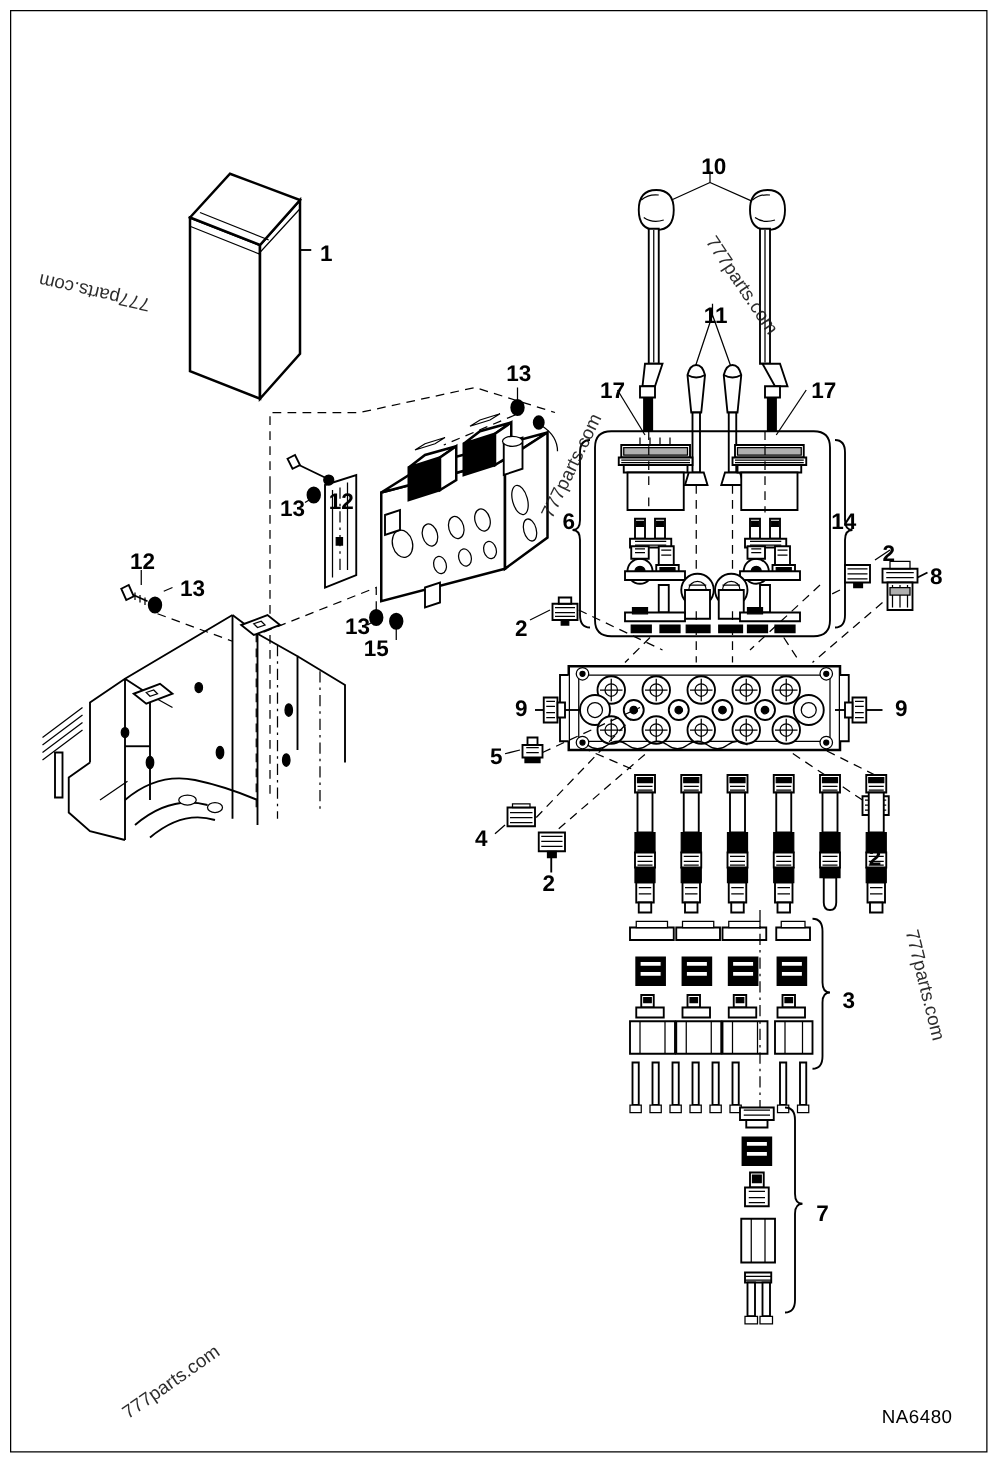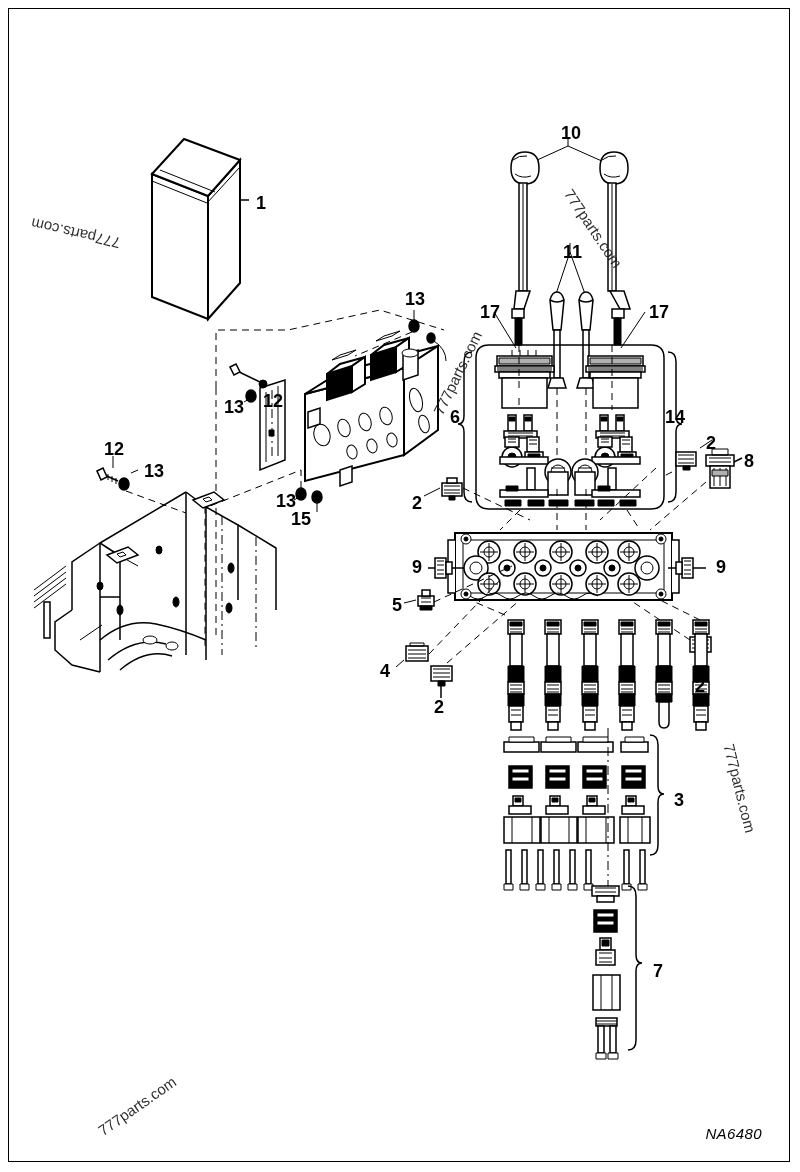--- a/index.html
+++ b/index.html
@@ -2,21 +2,21 @@
 <html><head>
 <meta charset="utf-8">
 <style>
   html,body{margin:0;padding:0;background:#fff;}
   body{font-family:"Liberation Sans",sans-serif;}
   #page{position:relative;width:800px;height:1172px;background:#fff;overflow:hidden;}
   #border{position:absolute;left:8px;top:8px;width:782px;height:1154px;border:1.5px solid #000;box-sizing:border-box;}
   svg.layer{position:absolute;left:0;top:0;width:800px;height:1172px;overflow:visible;}
   .cal{position:absolute;font-weight:bold;font-size:18px;color:#000;font-family:Liberation Sans, sans-serif;line-height:1;white-space:nowrap;}
   .wm{position:absolute;font-size:15px;color:#1a1a1a;font-family:"Liberation Sans",sans-serif;white-space:nowrap;opacity:.92;}
-  #drawno{position:absolute;right:38px;bottom:30px;font-size:15px;font-weight:normal;letter-spacing:.4px;color:#000;font-style:italic;}
+  #drawno{position:absolute;right:38px;bottom:30px;font-size:15px;font-weight:normal;letter-spacing:.4px;color:#000;}
   .ln{stroke:#000;fill:none;}
   .th1{stroke-width:1;}
   .th15{stroke-width:1.5;}
   .th2{stroke-width:2;}
   .dash{stroke-dasharray:7 5;}
   .dashf{stroke-dasharray:9 4 2 4;}
   .fillw{fill:#fff;}
   .fillk{fill:#000;}
   .fillgg{fill:#b0b0b0;}
 </style>

